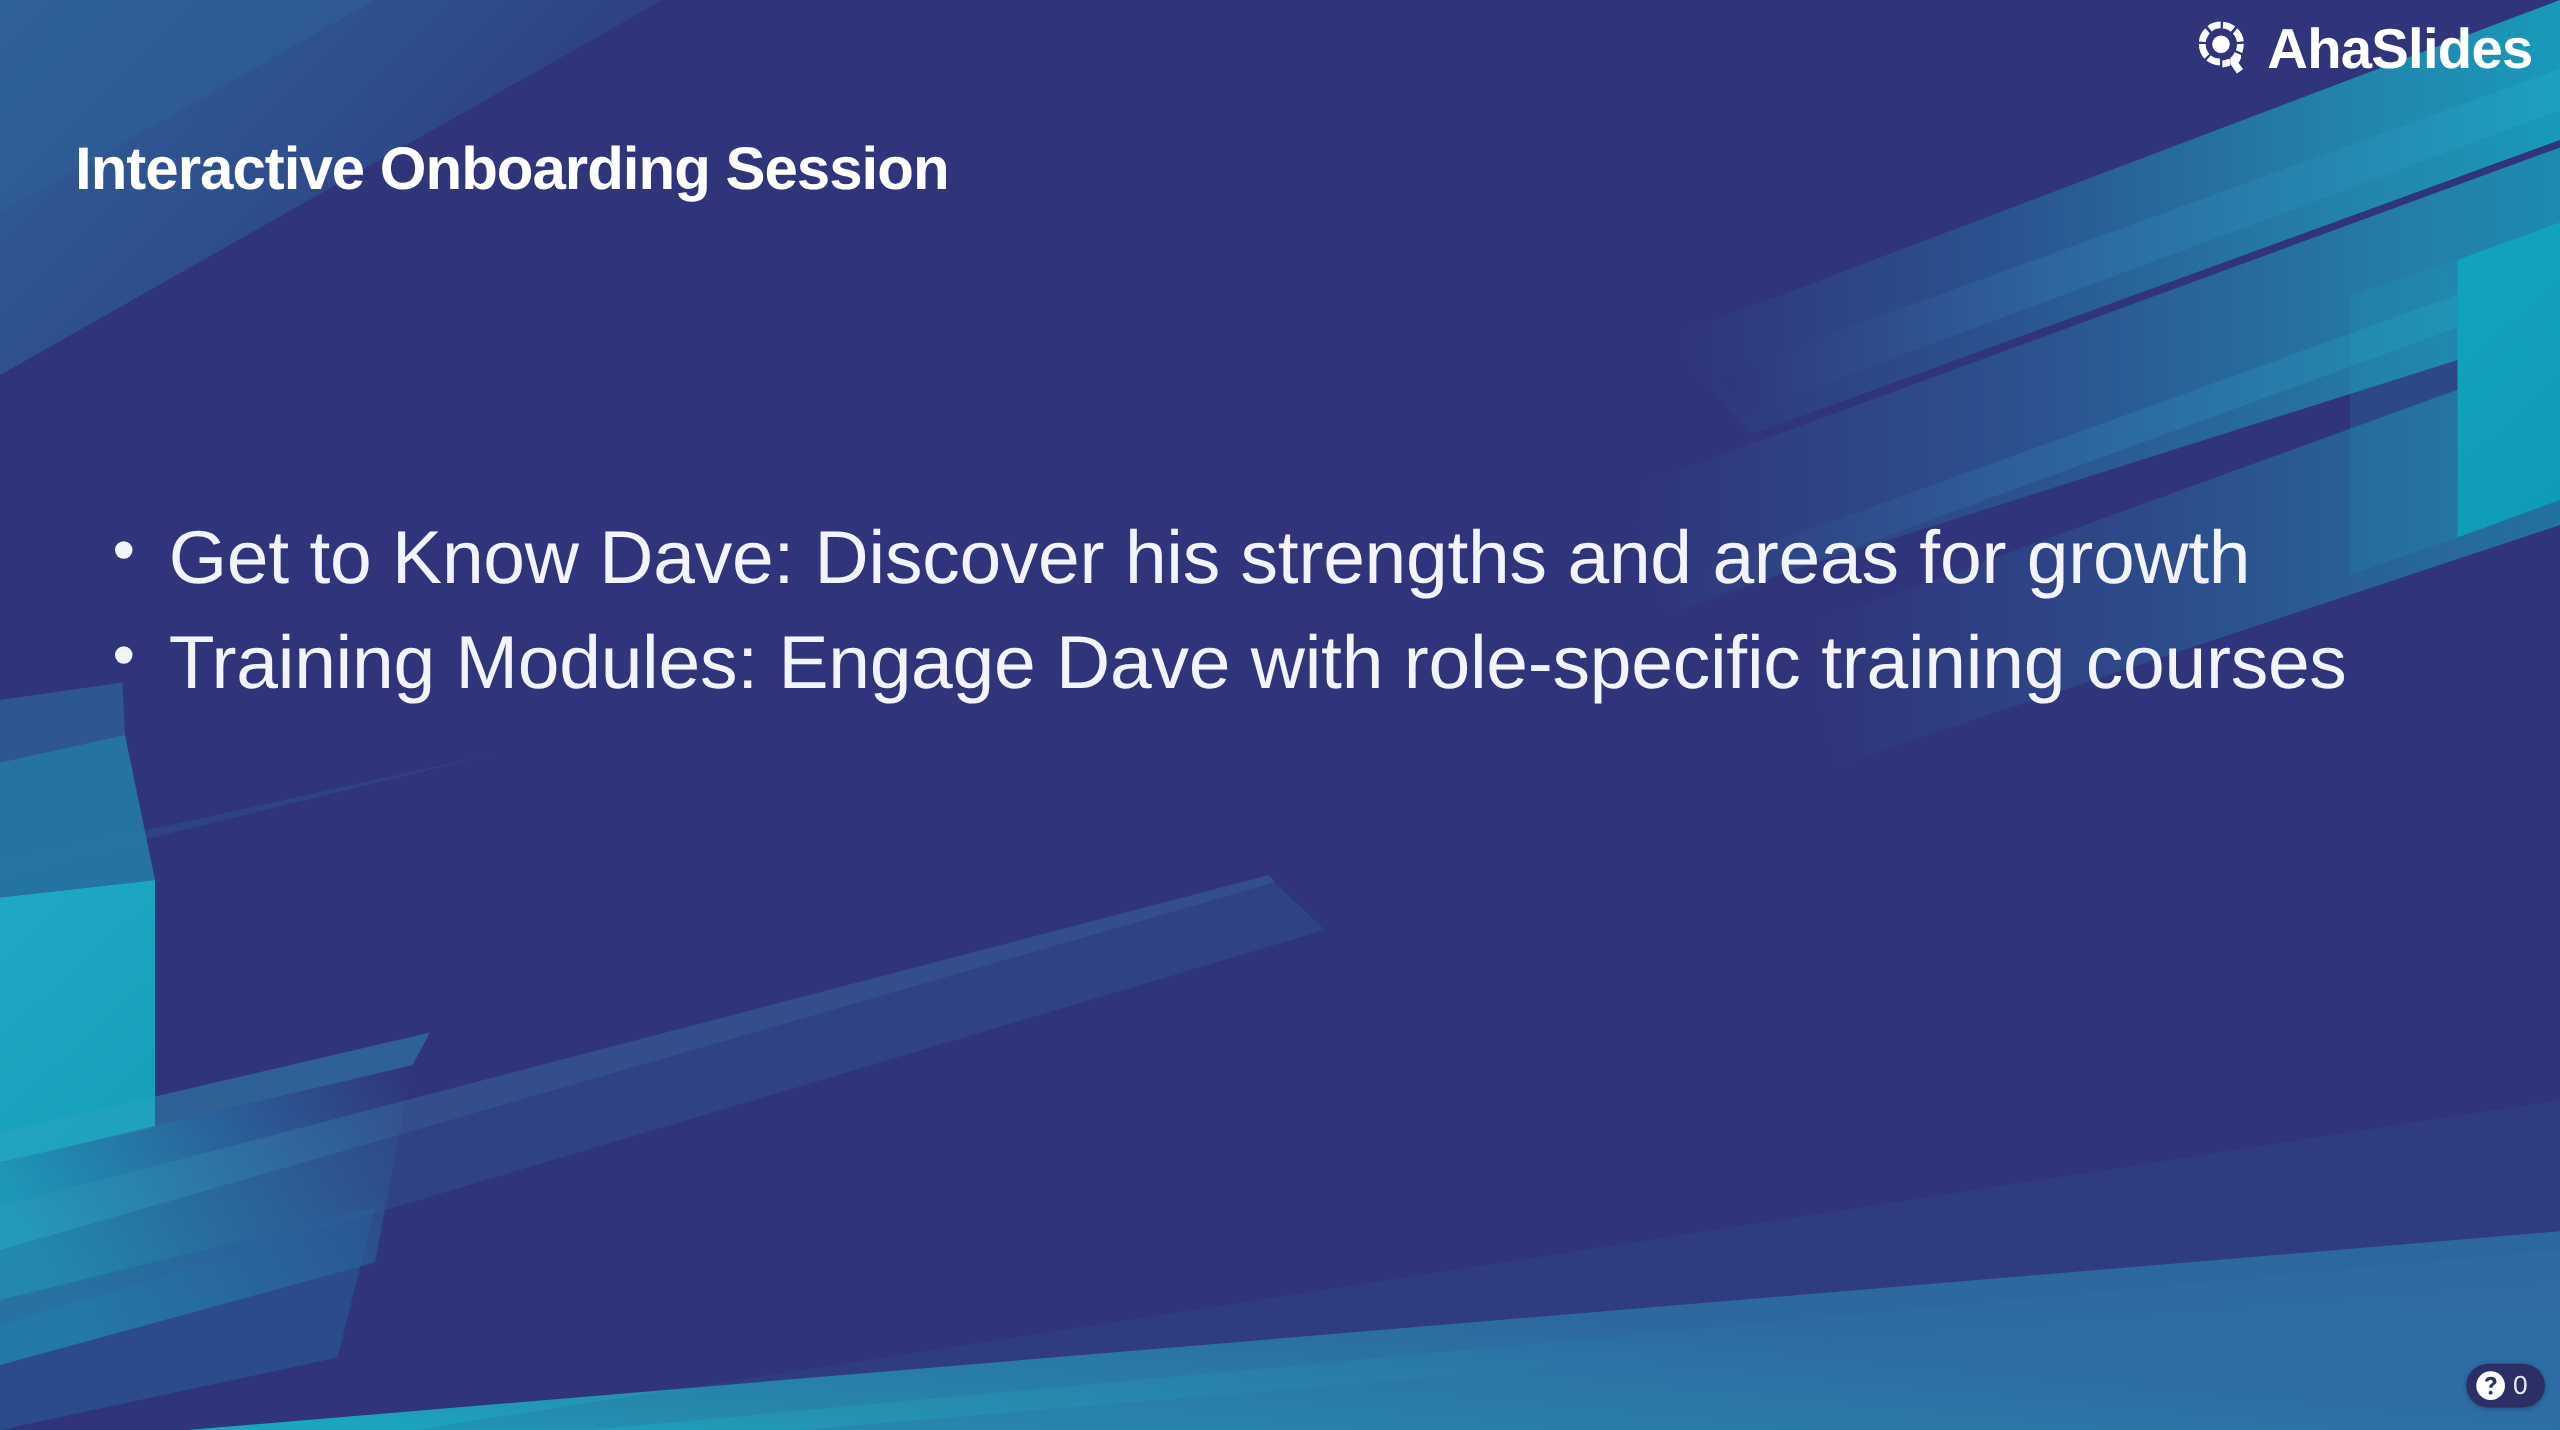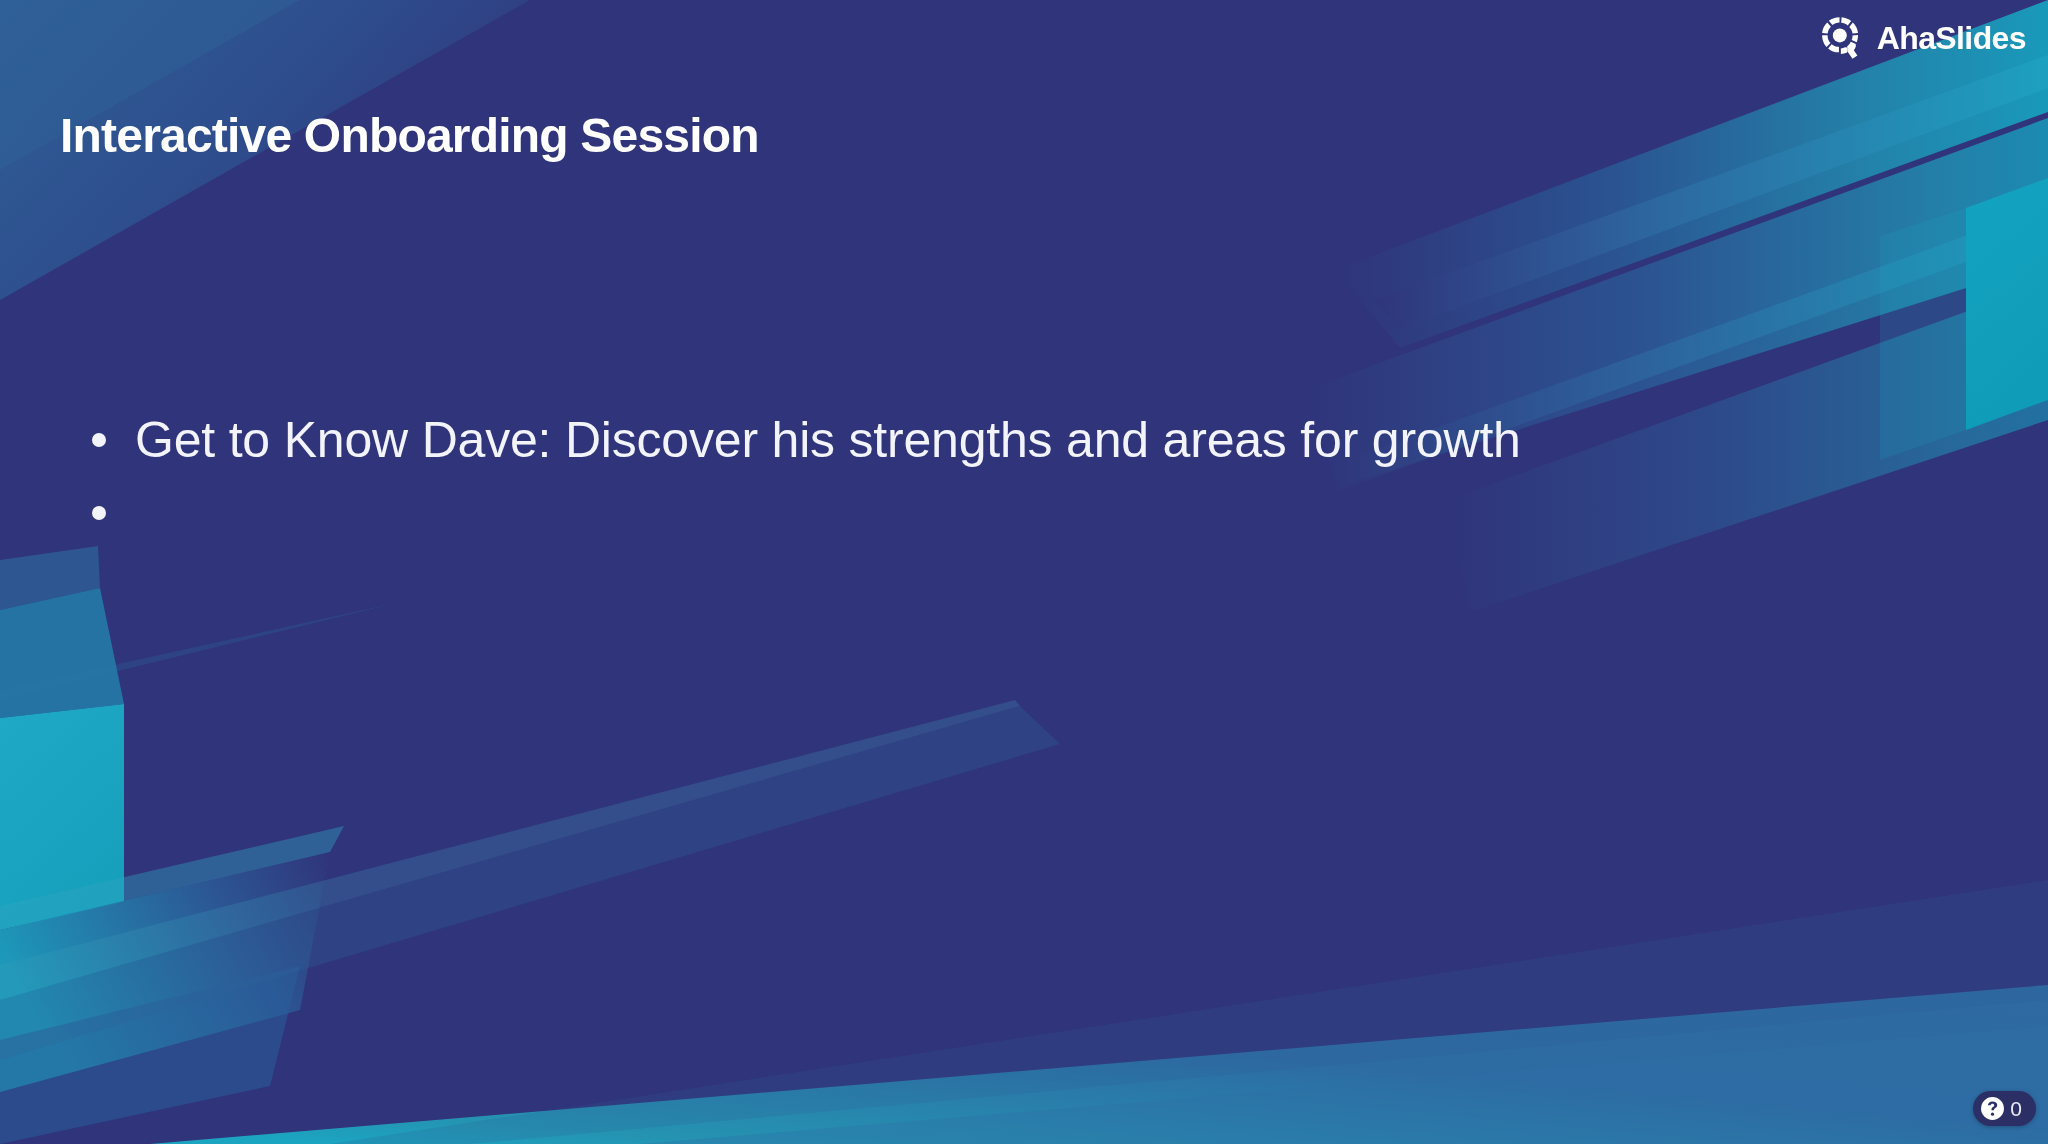--- a/index.html
+++ b/index.html
@@ -33,21 +33,21 @@
     top:14px;
     right:22px;
     display:flex;
     align-items:center;
     gap:13px;
     z-index:30;
   }
   .logo-mark { width:48px; height:48px; display:block; }
   .logo-text {
     color:#ffffff;
-    font-size:32px;
+    font-size:45px;
     font-weight:bold;
     letter-spacing:-0.6px;
     line-height:1;
     white-space:nowrap;
     font-family:"Liberation Sans", sans-serif;
   }
 
   
   .title {
     position:absolute;
@@ -69,21 +69,21 @@
     left:92px;
     top:412px;
     width:1880px;
     z-index:20;
     list-style:none;
   }
   .bullet-item {
     display:flex;
     align-items:flex-start;
     color:#f2f3fb;
-    font-size:50px;
+    font-size:60px;
     font-weight:400;
     line-height:1.14;
     margin-bottom:16px;
     letter-spacing:-0.2px;
     font-family:"Liberation Sans", sans-serif;
   }
   .bullet-dot {
     flex:0 0 auto;
     width:14px;
     height:14px;
@@ -226,20 +226,21 @@
 
   <h1 class="title">Interactive Onboarding Session</h1>
 
   <ul class="bullets">
     <li class="bullet-item">
       <span class="bullet-dot"></span>
       <span class="bullet-text">Get to Know Dave: Discover his strengths and areas for growth</span>
     </li>
     <li class="bullet-item">
       <span class="bullet-dot"></span>
+      <span class="bullet-text">Training Modules: Engage Dave with role-specific training courses</span>
     </li>
   </ul>
 
   <div class="help-pill">
     <svg class="help-icon" viewBox="0 0 24 24">
       <circle cx="12" cy="12" r="11" fill="#ffffff"></circle>
       <path d="M12 5.2c-2.5 0-4.2 1.5-4.4 3.7h2.6c0.1-0.9 0.8-1.5 1.8-1.5 1.0 0 1.7 0.6 1.7 1.4 0 0.7-0.3 1.1-1.2 1.7-1.1 0.7-1.6 1.4-1.5 2.7l0 0.5h2.5l0-0.4c0-0.8 0.3-1.2 1.2-1.8 1.2-0.8 1.8-1.6 1.8-2.9 0-2.0-1.7-3.4-4.5-3.4z" fill="#2b2f66"></path>
       <circle cx="12" cy="17.4" r="1.5" fill="#2b2f66"></circle>
     </svg>
     <span class="help-count">0</span>

